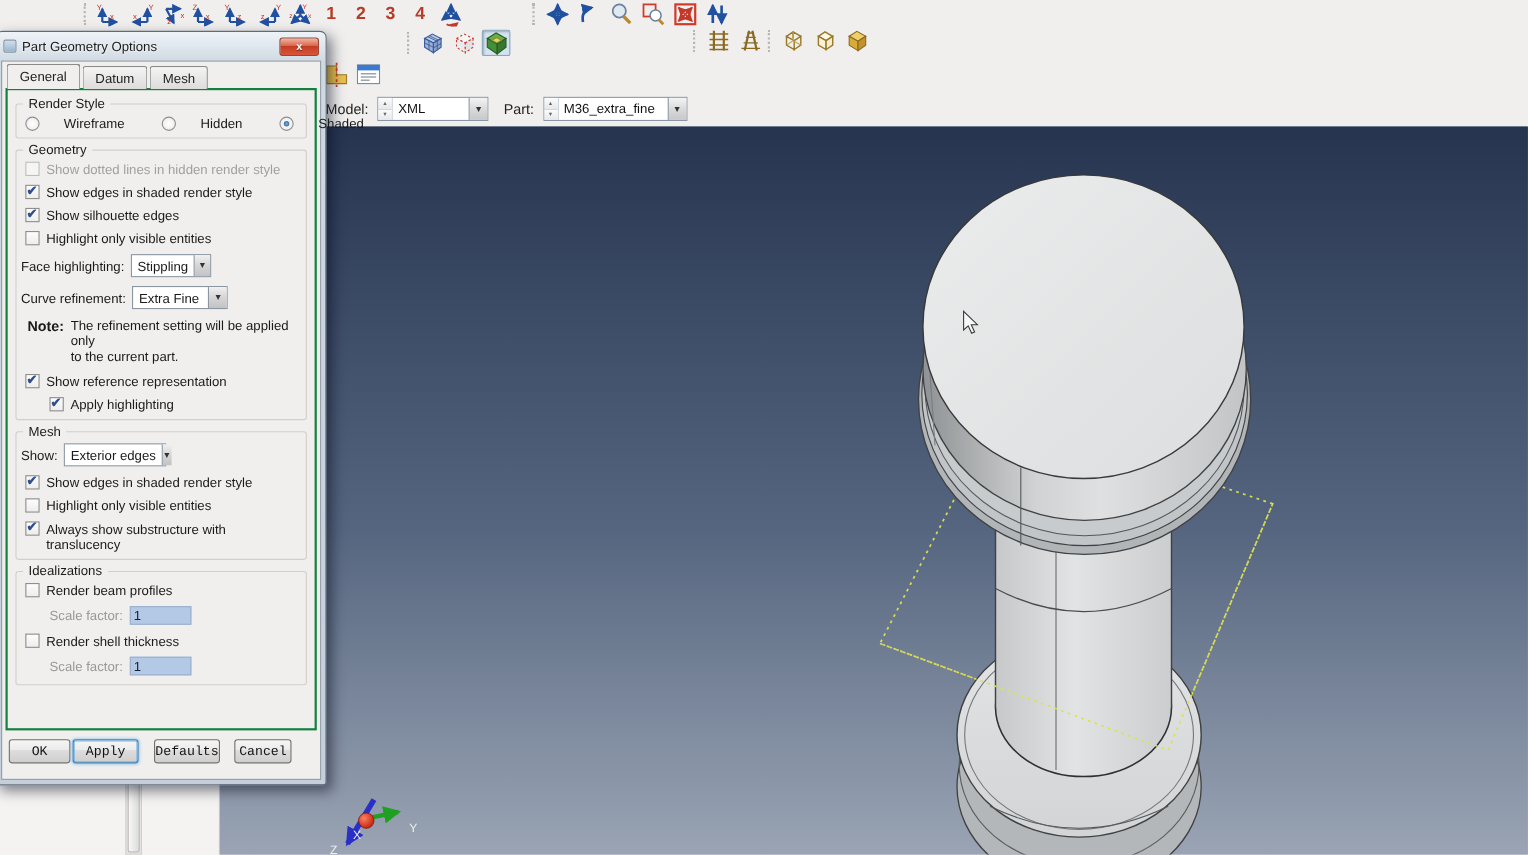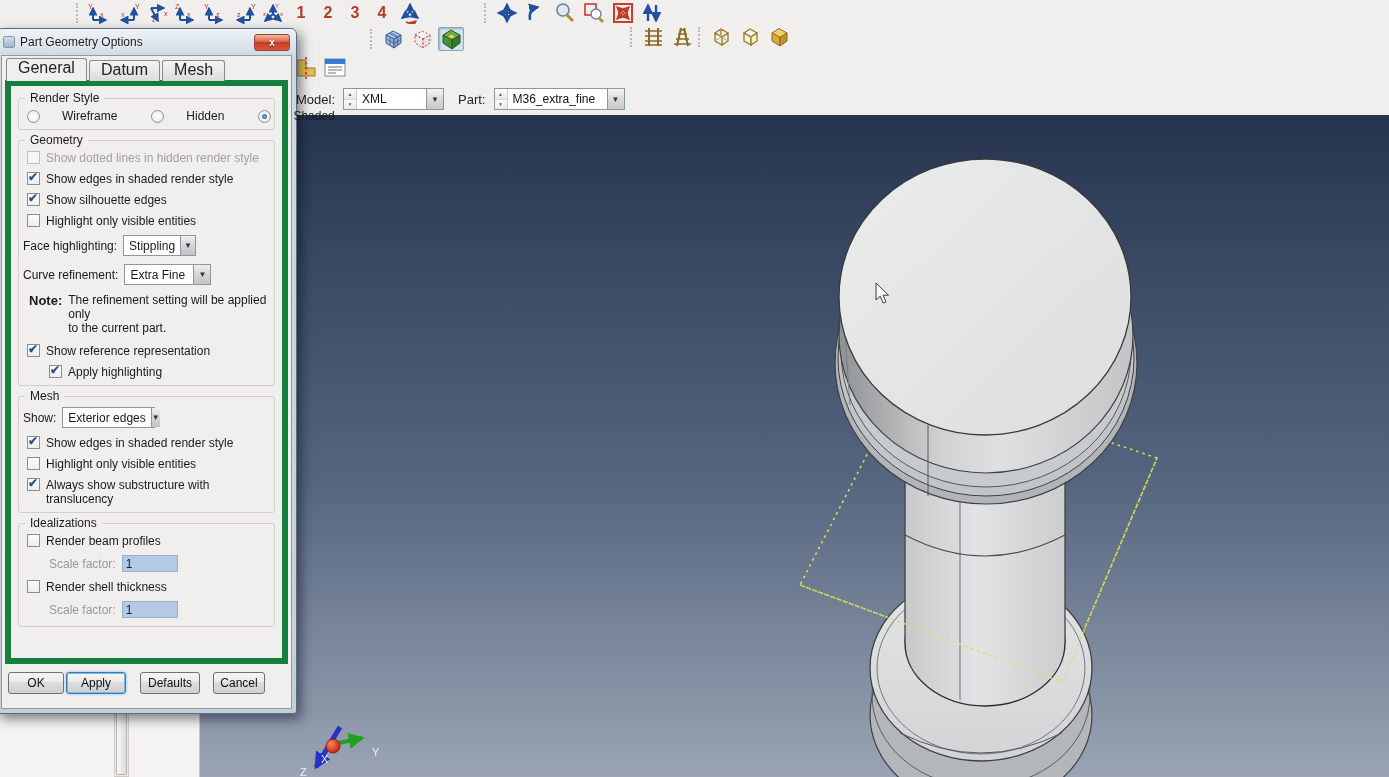--- a/index.html
+++ b/index.html
@@ -46,25 +46,25 @@
   .titlebar { height:26px; display:flex; align-items:center; padding:0 6px; }
   .dlg-icon { width:12px; height:12px; margin-right:5px; border:1px solid #8a97a3; border-radius:2px;
       background:linear-gradient(#cfe0ee,#9ab4cc); }
   .dlg-title { font-size:12px; color:#1a1a1a; text-shadow:0 1px 2px rgba(255,255,255,.8); flex:1; }
   .close-btn { width:36px; height:17px; border:1px solid #9c4433; border-radius:3px;
       background:linear-gradient(#f2b5a2,#d8654a 45%,#c23c22 46%,#d9553a); color:#fff; font-weight:bold; font-size:10px;
       display:flex; align-items:center; justify-content:center; text-shadow:0 1px 1px rgba(0,0,0,.5); }
   .dlg-body { position:absolute; left:4px; right:4px; top:26px; bottom:4px; background:#f0efee; border:1px solid #8e9aa5; padding:4px 3px 3px 3px; }
 
   .tabs { display:flex; margin-left:1px; position:relative; z-index:2; }
-  .tab { height:21px; padding:0 11px; display:flex; font-size:16px; color:#222;
+  .tab { height:21px; padding:0 11px; display:flex; align-items:center; font-size:12px; color:#222;
       border:1px solid #8a8a8a; border-bottom:none; border-radius:3px 3px 0 0; margin-right:2px;
       background:linear-gradient(#f4f4f4,#dddcdb); }
   .tab.active { height:23px; margin-top:-2px; background:#f0efee; position:relative; top:0; }
-  .tabpage { border:6px solid #15803d; background:#f0efee; margin-top:-1px; padding:8px 5px 6px 5px; height:584px; }
+  .tabpage { border:2px solid #15803d; background:#f0efee; margin-top:-1px; padding:8px 5px 6px 5px; height:584px; }
 
   .grp { position:relative; border:1px solid #d2cfca; border-radius:3px; margin:4px 2px 10px 2px; padding:10px 6px 6px 8px; }
   .grp > .legend { position:absolute; top:-8px; left:6px; background:#f0efee; padding:0 5px; font-size:12px; color:#1a1a1a; }
 
   .radio-row { display:flex; align-items:flex-end; gap:22px; }
   .radio { width:13px; height:13px; border:1px solid #8e8e8e; border-radius:50%; background:radial-gradient(#fff,#e8e8e8); position:relative; flex:0 0 auto; }
   .radio.sel::after { content:""; position:absolute; left:3px; top:3px; width:5px; height:5px; border-radius:50%;
       background:radial-gradient(#7ab0dd,#1f4f87); }
   .radio-label { margin-right:12px; }
 
@@ -82,21 +82,21 @@
       border-left:1px solid #8a97a3; background:linear-gradient(#f0f0f0,#d5d5d5 50%,#c3c3c3); }
 
   .noterow { display:flex; gap:6px; margin:2px 0 9px 2px; }
   .noterow b { font-size:13px; }
   .scalerow { display:flex; align-items:center; gap:6px; margin:2px 0 8px 22px; }
   .scalelabel { color:#9a9894; }
   .scalefield { width:56px; height:17px; background:#b3c9e6; border:1px solid #9ab0cc; padding:1px 3px; color:#15203a; }
 
   .btnrow { display:flex; margin:8px 4px 0 3px; }
   .btn7 { height:22px; border:1px solid #707070; border-radius:3px; font-size:12px; color:#111;
-      background:linear-gradient(#f5f5f5,#ebebeb 45%,#dddddd 46%,#cfcfcf); display:flex; align-items:center; justify-content:center; }
+      background:linear-gradient(#f5f5f5,#ebebeb 45%,#dddddd 46%,#cfcfcf); display:flex; align-items:center; justify-content:center;font-family:Liberation Mono, monospace; }
   .btn7.focus { border:1px solid #3d7bad; box-shadow:0 0 0 1px #7ab8e8 inset, 0 0 3px #7ab8e8; }
   #btn-ok { width:56px; }  #btn-apply { width:60px; margin-left:2px; }
   #btn-defaults { width:60px; margin-left:14px; } #btn-cancel { width:52px; margin-left:13px; }
 </style>
 </head>
 <body>
 
 <svg width="0" height="0" style="position:absolute">
   <defs>
     <marker id="ahb" viewBox="0 0 6 6" refX="5" refY="3" markerWidth="4.5" markerHeight="4.5" orient="auto">

